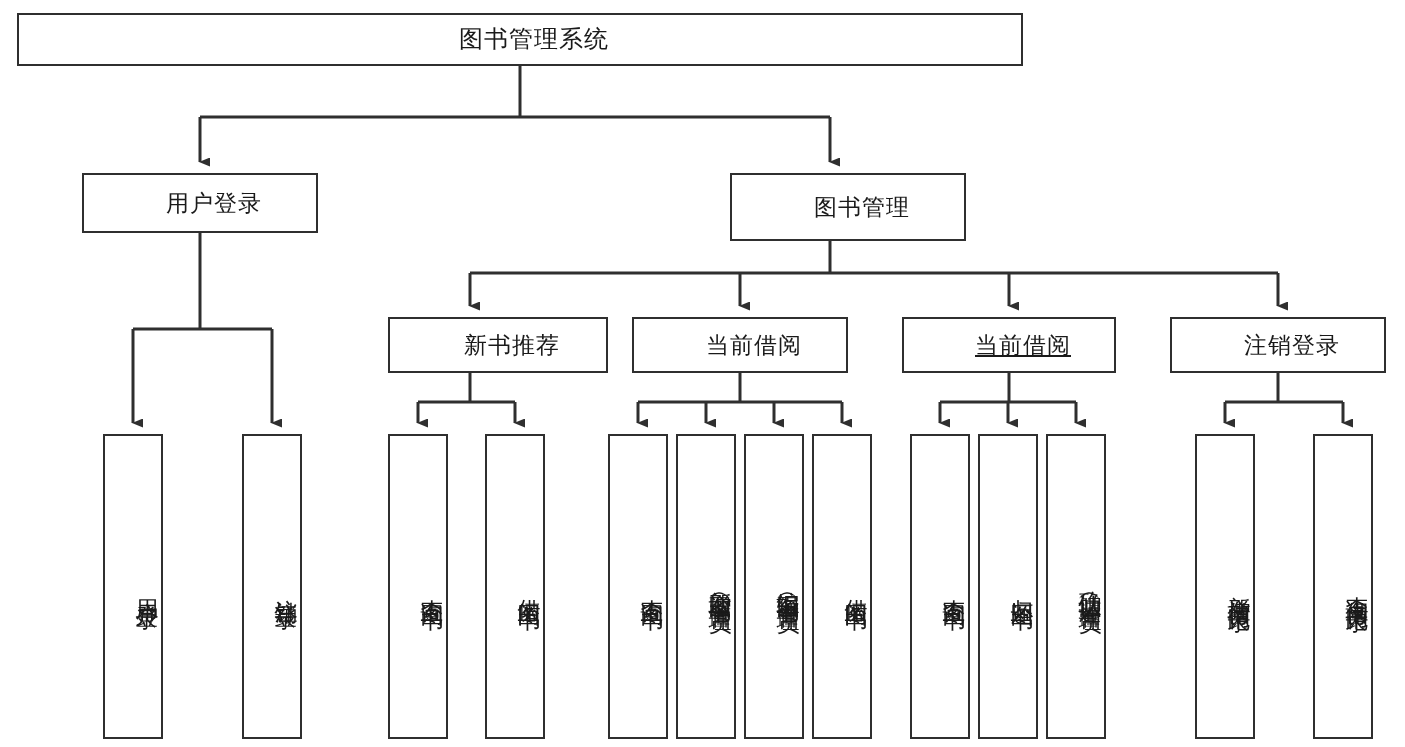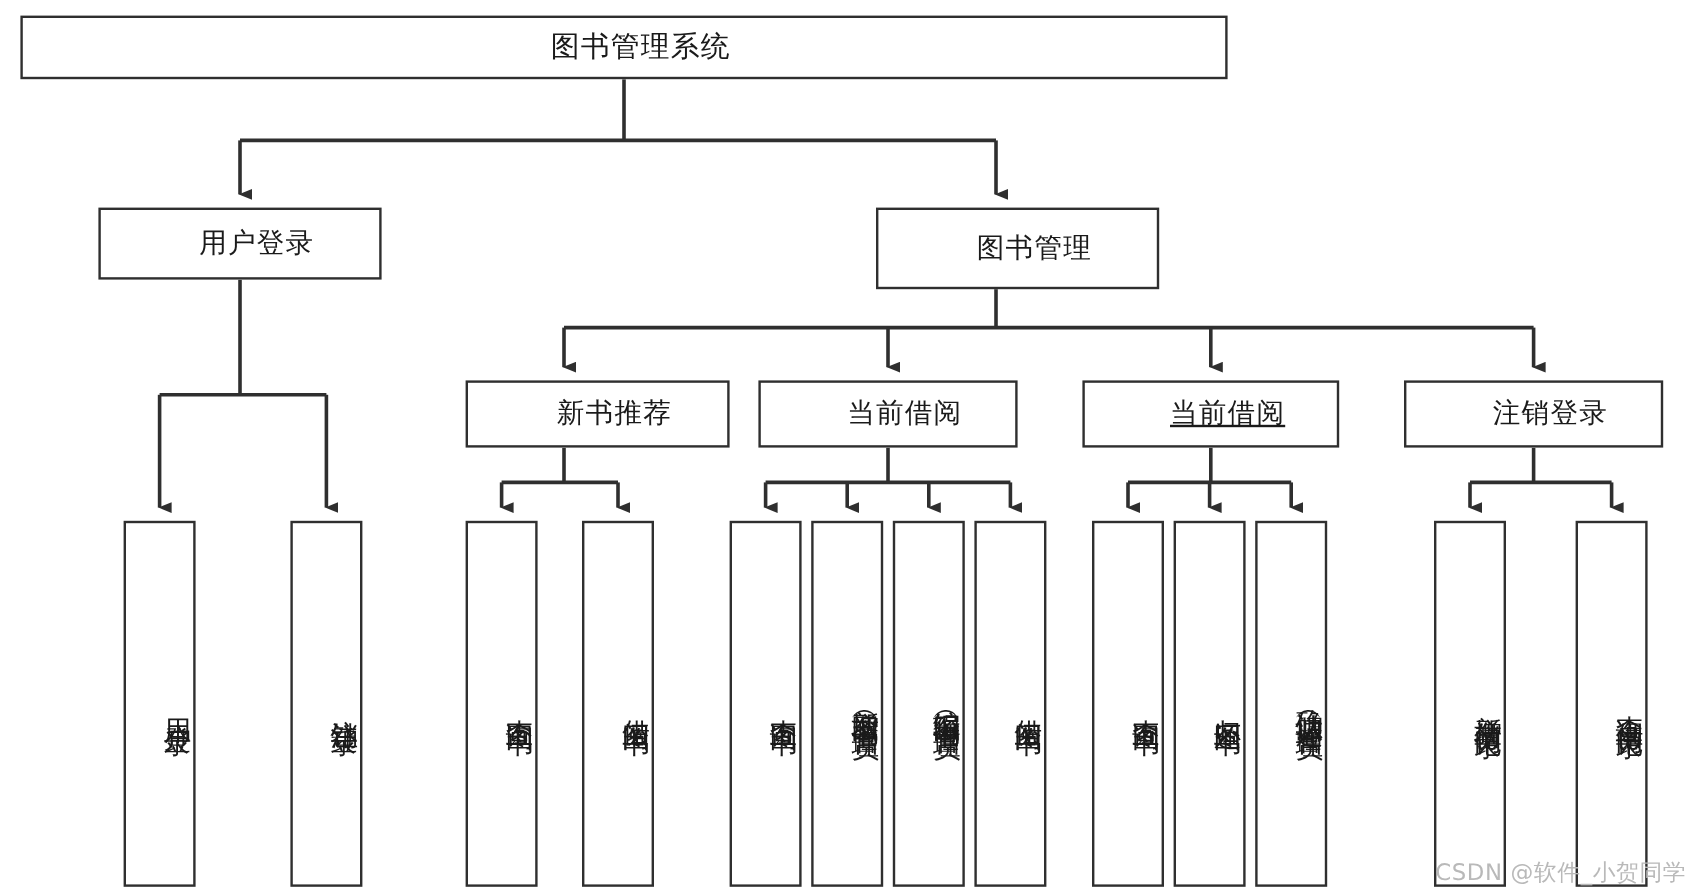--- a/index.html
+++ b/index.html
@@ -170,15 +170,14 @@
         <span class="node-label">确认归还（管理员）</span>
       </div>
       <div class="node vertical" style="left: 1195px; top: 434px; width: 60px; height: 305px;">
         <span class="node-label">新增借阅记录</span>
       </div>
       <div class="node vertical" style="left: 1313px; top: 434px; width: 60px; height: 305px;">
         <span class="node-label">查询借阅记录</span>
       </div>
     </div>
 
-  <div class="watermark" style="left: 1196px; top: 714px;">CSDN @软件_小贺同学</div>
 
 </div>
 
 </body></html>

